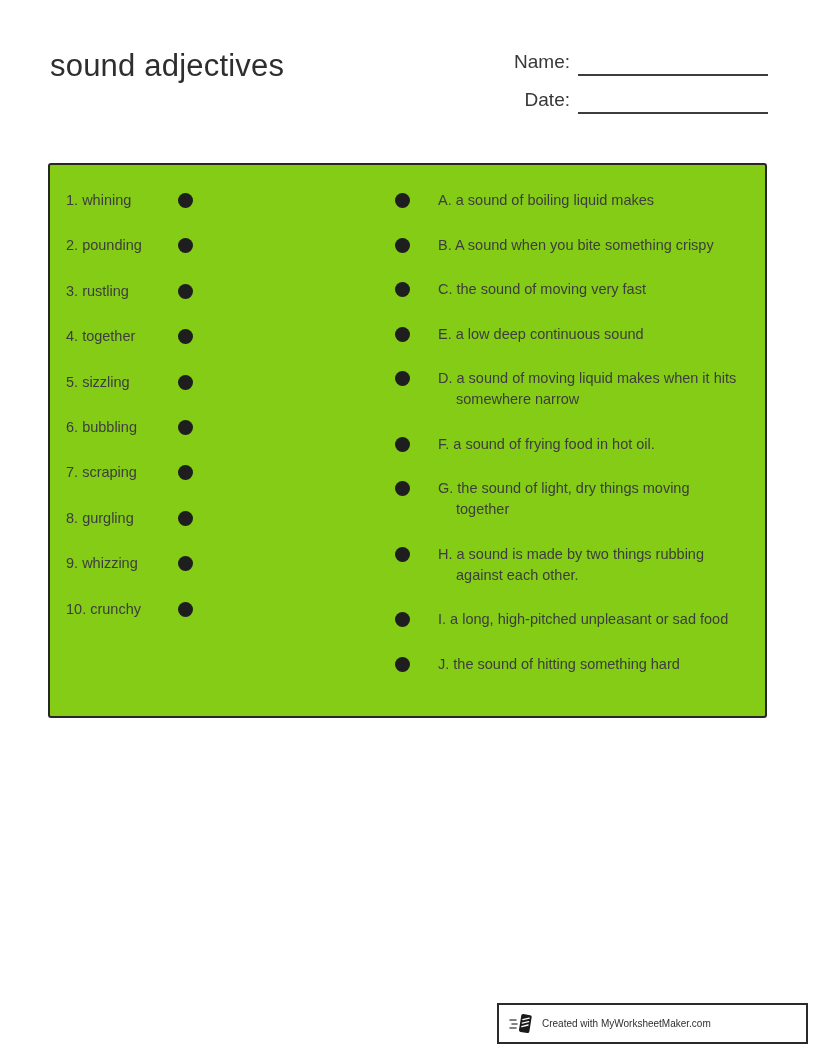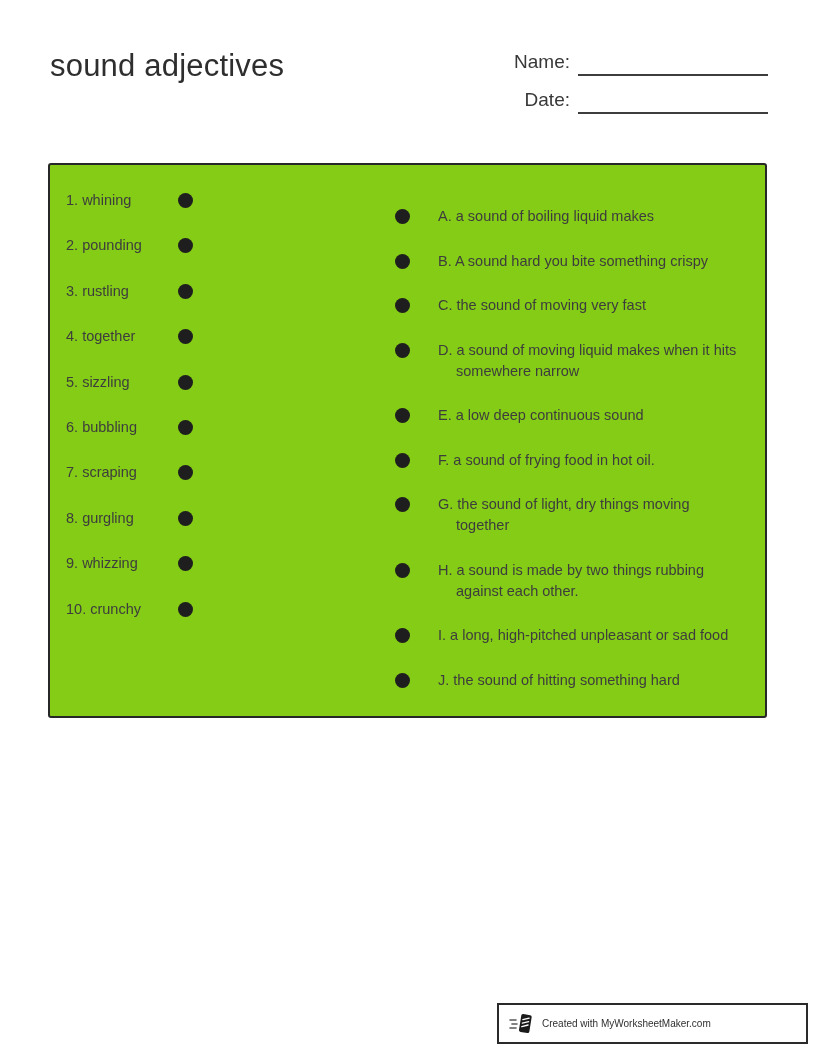--- a/index.html
+++ b/index.html
@@ -44,21 +44,21 @@
 
   .left-col { position: absolute; left: 16px; top: 25px; width: 320px; }
   .left-item { position: relative; height: 21px; margin-bottom: 24.4px; }
   .term {
     font-size: 14.5px; line-height: 21px; color: #3d3d3d;
     white-space: nowrap;
   }
   .left-item .dot { position: absolute; left: 112px; top: 3px; }
 
   .right-col { position: absolute; left: 345px; top: 25px; width: 360px; }
-  .right-item { position: relative; padding-left: 43px; margin-bottom: 23.5px; margin-top: 16px; }
+  .right-item { position: relative; padding-left: 43px; margin-bottom: 23.5px; }
   .right-item .dot { position: absolute; left: 0; top: 3px; }
   .def {
     display: block; width: 302px;
     font-size: 14.5px; line-height: 21px; color: #3d3d3d;
     padding-left: 18px; text-indent: -18px;
   }
 
   .dot {
     display: inline-block; width: 15px; height: 15px;
     border-radius: 50%; background: #1e1e1e;
@@ -139,33 +139,33 @@
       </div>
     </div>
 
     <div class="right-col">
       <div class="right-item">
         <span class="dot"></span>
         <span class="def"><span>A.</span> <span>a sound of boiling liquid makes</span></span>
       </div>
       <div class="right-item">
         <span class="dot"></span>
-        <span class="def"><span>B.</span> <span>A sound hard you bite something crispy</span></span>
+        <span class="def"><span>B.</span> <span>A sound when you bite something crispy</span></span>
       </div>
       <div class="right-item">
         <span class="dot"></span>
         <span class="def"><span>C.</span> <span>the sound of moving very fast</span></span>
       </div>
       <div class="right-item">
         <span class="dot"></span>
+        <span class="def"><span>E.</span> <span>a low deep continuous sound</span></span>
+      </div>
+      <div class="right-item">
+        <span class="dot"></span>
         <span class="def"><span>D.</span> <span>a sound of moving liquid makes when it hits somewhere narrow</span></span>
-      </div>
-      <div class="right-item">
-        <span class="dot"></span>
-        <span class="def"><span>E.</span> <span>a low deep continuous sound</span></span>
       </div>
       <div class="right-item">
         <span class="dot"></span>
         <span class="def"><span>F.</span> <span>a sound of frying food in hot oil.</span></span>
       </div>
       <div class="right-item">
         <span class="dot"></span>
         <span class="def"><span>G.</span> <span>the sound of light, dry things moving together</span></span>
       </div>
       <div class="right-item">

